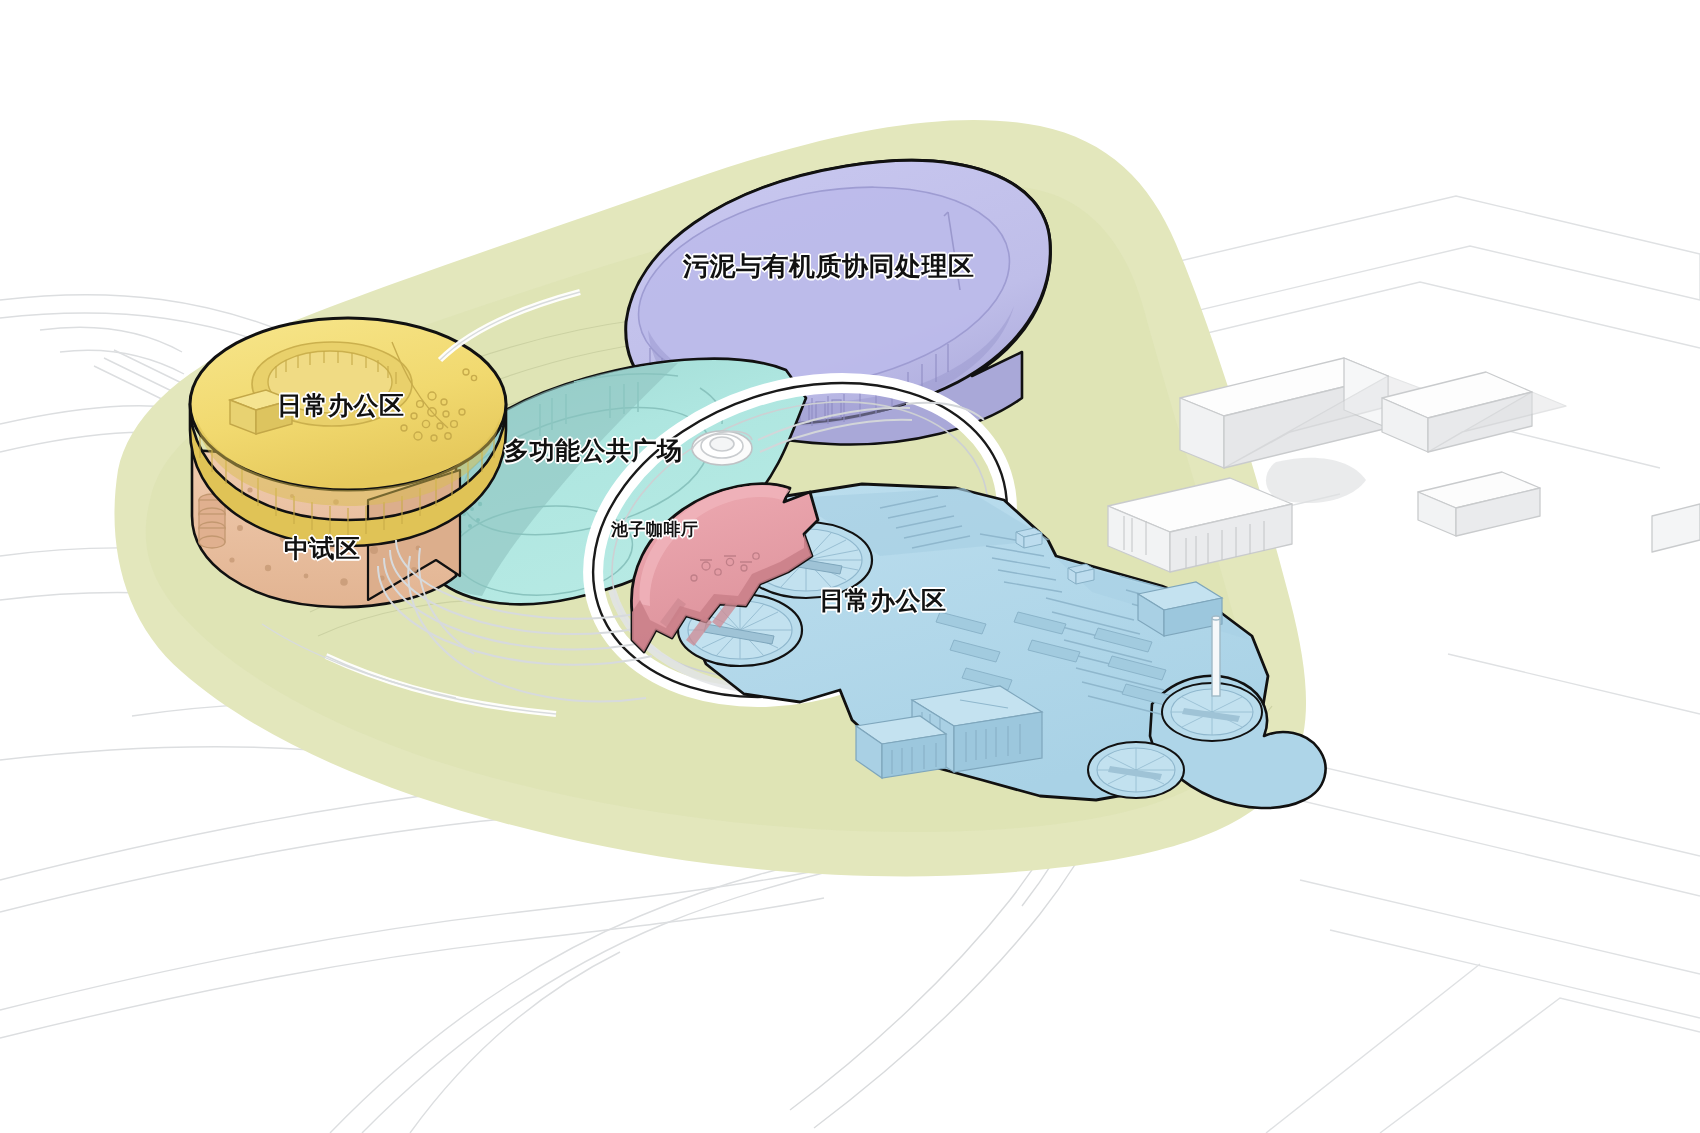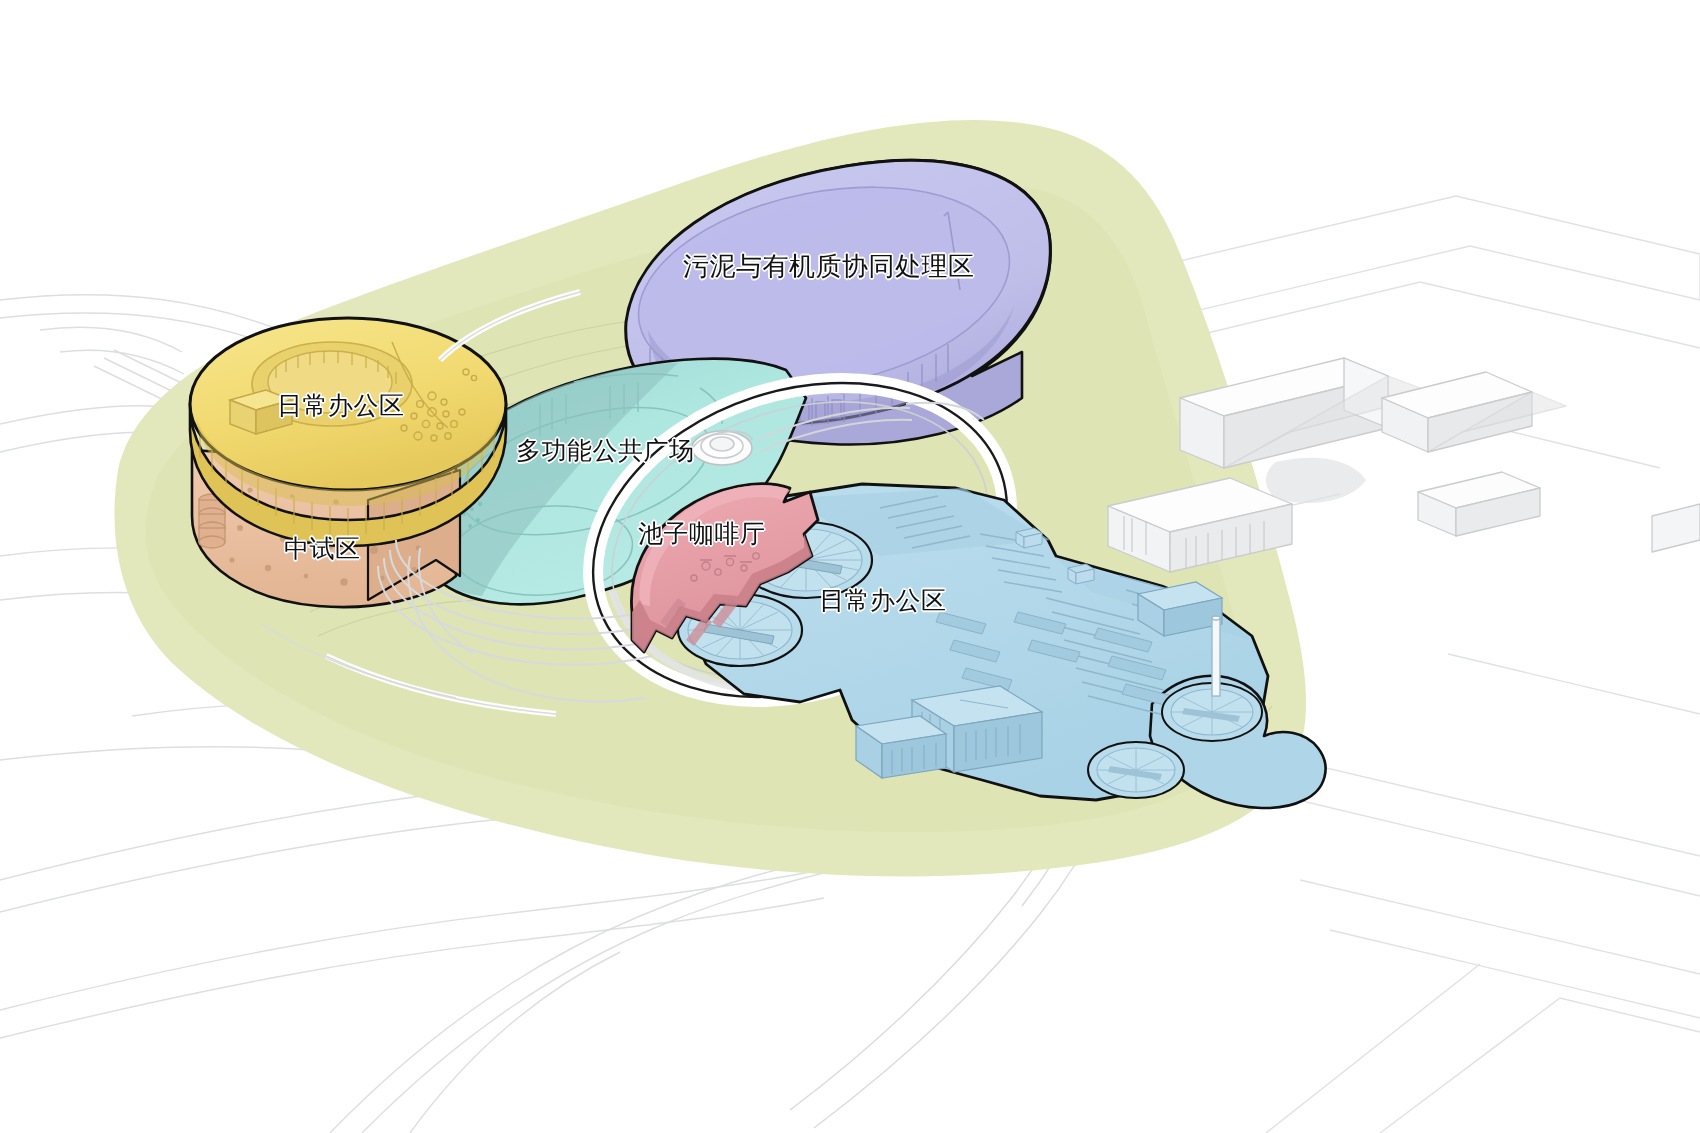--- a/index.html
+++ b/index.html
@@ -7,35 +7,35 @@
   body{
     width:1700px;height:1133px;overflow:hidden;position:relative;
     font-family:"DejaVu Sans","Liberation Sans",sans-serif;
   }
   #stage{position:absolute;inset:0;width:1700px;height:1133px;}
   svg#plan{position:absolute;left:0;top:0;width:1700px;height:1133px;display:block;}
 
   .zone-label{
     position:absolute;
     font-family:"DejaVu Sans","Liberation Sans",sans-serif;
-    font-weight:normal;
+    font-weight:bold;
     color:#111111;
     white-space:nowrap;
     letter-spacing:0.5px;
     line-height:1;
     pointer-events:auto;
     text-shadow:
        1.6px 0 0 #fff, -1.6px 0 0 #fff, 0 1.6px 0 #fff, 0 -1.6px 0 #fff,
        1.2px 1.2px 0 #fff, -1.2px 1.2px 0 #fff, 1.2px -1.2px 0 #fff, -1.2px -1.2px 0 #fff;
   }
   .lbl-sludge{left:683px;top:253px;font-size:26px;}
   .lbl-office{left:277px;top:381px;font-size:25px;margin-top:12px;}
   .lbl-pilot {left:284px;top:505px;font-size:25px;margin-top:31px;}
-  .lbl-plaza {left:516px;top:438px;font-size:25px;}
-  .lbl-cafe  {left:638px;top:521px;font-size:25px;}
+  .lbl-plaza {left:504px;top:438px;font-size:25px;}
+  .lbl-cafe  {left:611px;top:521px;font-size:17px;}
   .lbl-water {left:819px;top:588px;font-size:25px;}
 </style>
 </head>
 <body>
 
 <div id="stage">
 
 <svg id="plan" viewBox="0 0 1700 1133" xmlns="http://www.w3.org/2000/svg">
   <defs>
 

